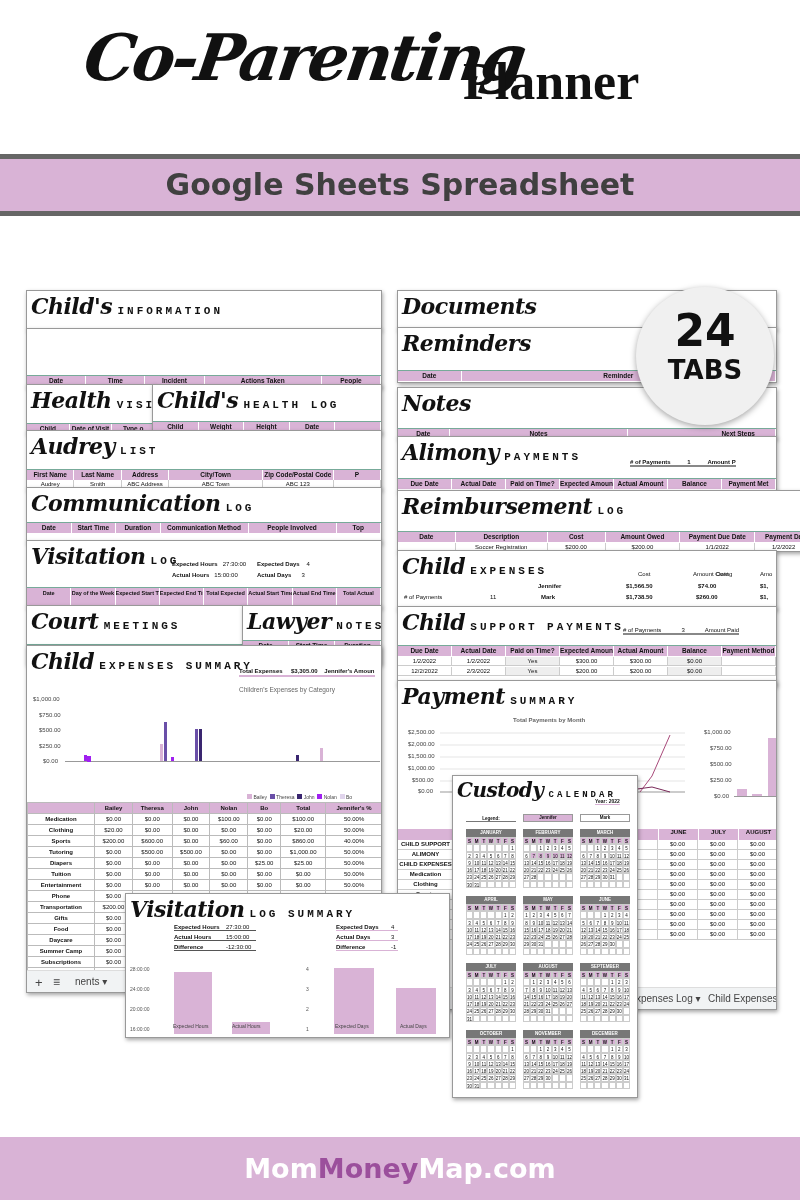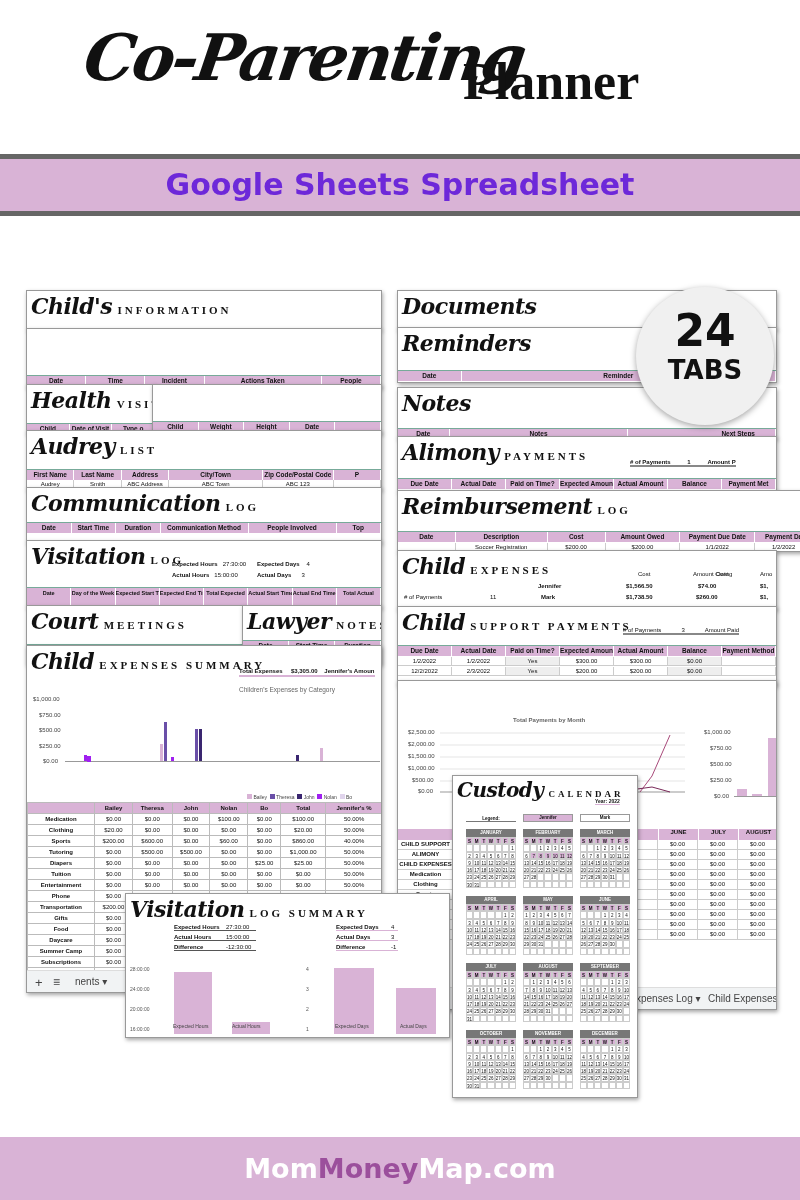--- a/index.html
+++ b/index.html
@@ -1,22 +1,22 @@
 <!DOCTYPE html>
 <html><head>
 <meta charset="utf-8">
 <style>
 *{box-sizing:border-box;margin:0;padding:0}
 body{width:800px;height:1200px;background:#fff;font-family:"Liberation Sans",sans-serif;position:relative;overflow:hidden;color:#111}
 .script{font-family:"DejaVu Serif",serif;font-style:italic;font-weight:bold;letter-spacing:-0.5px}
-.caps{font-family:Liberation Serif, serif;font-weight:bold;letter-spacing:3px;font-size:11px;text-transform:uppercase}
+.caps{font-family:Liberation Mono, monospace;font-weight:bold;letter-spacing:3px;font-size:11px;text-transform:uppercase}
 #hero{position:absolute;left:0;top:0;width:800px;height:155px;text-align:center}
 #hero .t1{position:absolute;left:85px;top:20px;font-size:64px;font-family:"DejaVu Serif",serif;font-style:italic;font-weight:bold;letter-spacing:-3px;transform:skewX(-8deg)}
 #hero .t2{position:absolute;left:463px;top:52px;font-size:52px;font-family:Liberation Serif, serif;font-weight:bold}
-#band{position:absolute;left:0;top:154px;width:800px;height:62px;background:#d9b3d6;border-top:5px solid #666;border-bottom:5px solid #666;text-align:center;color:#6d28d9;font-family:"DejaVu Sans",sans-serif;font-weight:bold;font-size:30px;line-height:52px}
+#band{position:absolute;left:0;top:154px;width:800px;height:62px;background:#d9b3d6;border-top:5px solid #666;border-bottom:5px solid #666;text-align:center;color:#404040;font-family:"DejaVu Sans",sans-serif;font-weight:bold;font-size:30px;line-height:52px}
 #footer{position:absolute;left:0;top:1137px;width:800px;height:63px;background:#d9b3d6;text-align:center;font-family:"DejaVu Sans",sans-serif;font-weight:bold;font-size:27px;line-height:63px;color:#fff}
 #footer .mid{color:#9b4f9c}
 .sheet{position:absolute;background:#fff;border:1px solid #999;box-shadow:1px 2px 4px rgba(0,0,0,.35);overflow:hidden}
 .sheet h3{position:absolute;left:4px;top:2px;white-space:nowrap;font-weight:normal}
 .sheet h3 .s{font-size:22px}
 .hdr{position:absolute;left:0;right:0;height:11px;background:#d9b3d6;border-top:1px solid #7a9;display:flex;font-size:6.5px;font-weight:bold}
 .hdr span{flex:1;border-right:1px solid #fff;text-align:center;line-height:10px;white-space:nowrap;overflow:hidden}
 .row{position:absolute;left:0;right:0;height:9px;display:flex;font-size:6px}
 .row span{flex:1;border-right:1px solid #ccc;border-bottom:1px solid #ccc;text-align:center;line-height:8px;white-space:nowrap}
 .mini{position:absolute;font-size:6px;white-space:nowrap}
@@ -59,20 +59,21 @@
 </div>
 <div class="sheet" style="left:26px;top:384px;width:130px;height:50px">
   <h3><span class="script s">Health</span> <span class="caps">Visits</span></h3>
   <div class="hdr" style="top:38px">
       <span>Child</span>
       <span>Date of Visit</span>
       <span>Type o</span>
     </div>
 </div>
 <div class="sheet" style="left:152px;top:384px;width:230px;height:50px">
+  <h3><span class="script s">Child's</span> <span class="caps">Health Log</span></h3>
   <div class="hdr" style="top:36px">
       <span>Child</span>
       <span>Weight</span>
       <span>Height</span>
       <span>Date</span>
       <span></span>
     </div>
 </div>
 <div class="sheet" style="left:26px;top:430px;width:356px;height:60px">
   <h3><span class="script s">Audrey</span> <span class="caps">List</span></h3>
@@ -445,20 +446,21 @@
       <span>2/3/2022</span>
       <span style="background:#eee">Yes</span>
       <span>$200.00</span>
       <span>$200.00</span>
       <span style="background:#eee">$0.00</span>
       <span></span>
     </div>
 </div>
 
 <div class="sheet" style="left:397px;top:680px;width:380px;height:330px">
+  <h3><span class="script s">Payment</span> <span class="caps">Summary</span></h3>
   <div class="mini" style="left:115px;top:36px;color:#666;font-weight:bold">Total Payments by Month</div>
   <div>
     <div class="mini" style="left:10px;top:48px;color:#444">$2,500.00</div>
     <div class="mini" style="left:10px;top:60px;color:#444">$2,000.00</div>
     <div class="mini" style="left:10px;top:72px;color:#444">$1,500.00</div>
     <div class="mini" style="left:10px;top:84px;color:#444">$1,000.00</div>
     <div class="mini" style="left:14px;top:96px;color:#444">$500.00</div>
     <div class="mini" style="left:20px;top:107px;color:#444">$0.00</div>
     <svg style="position:absolute;left:42px;top:50px" width="245" height="62">
       <g stroke="#e5e5e5">

